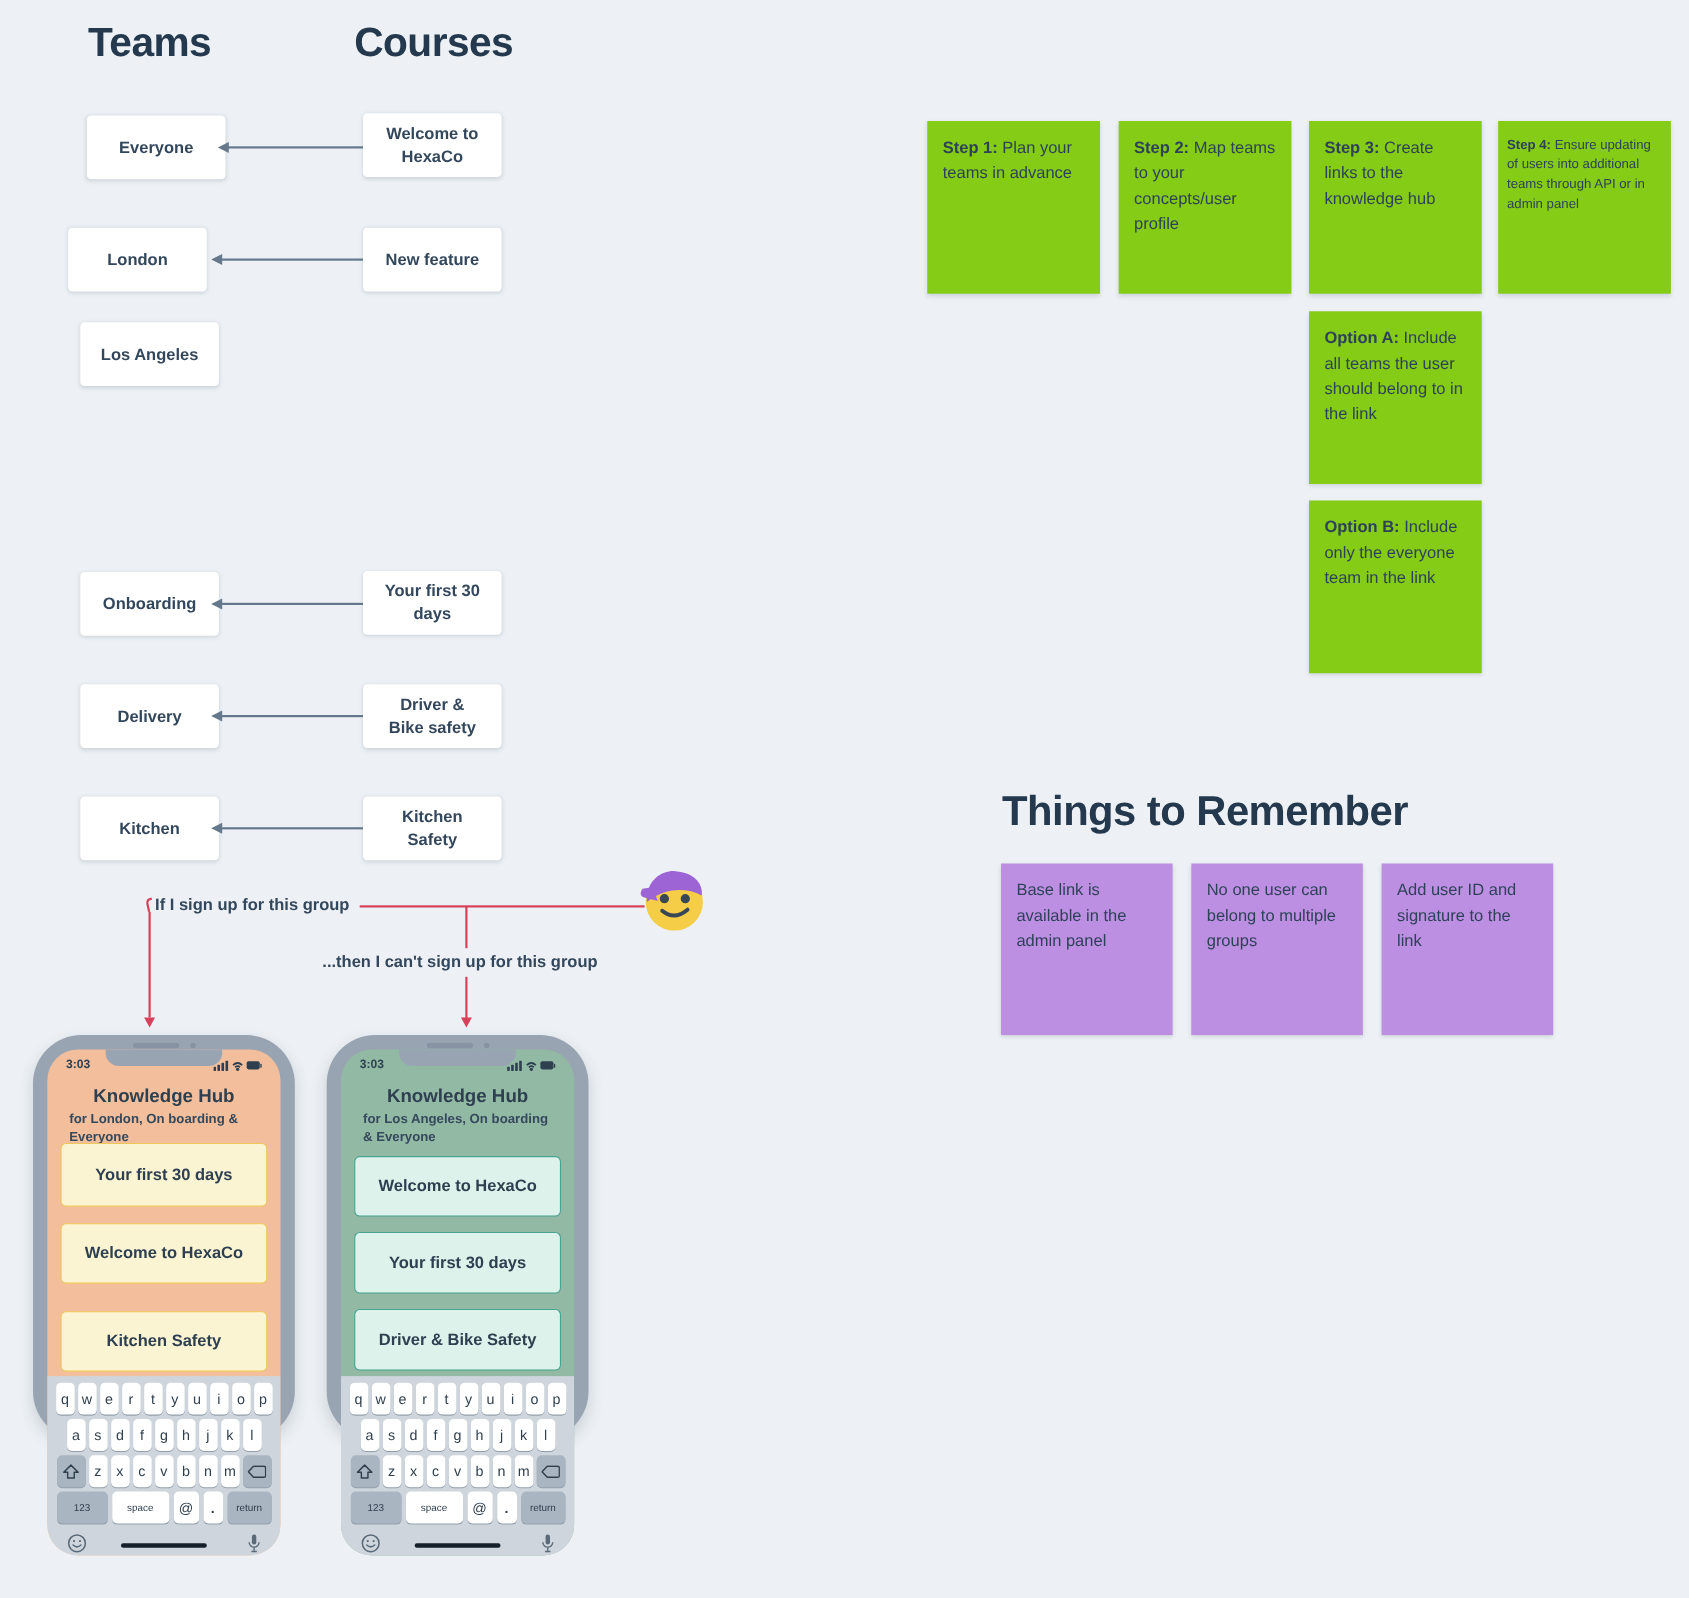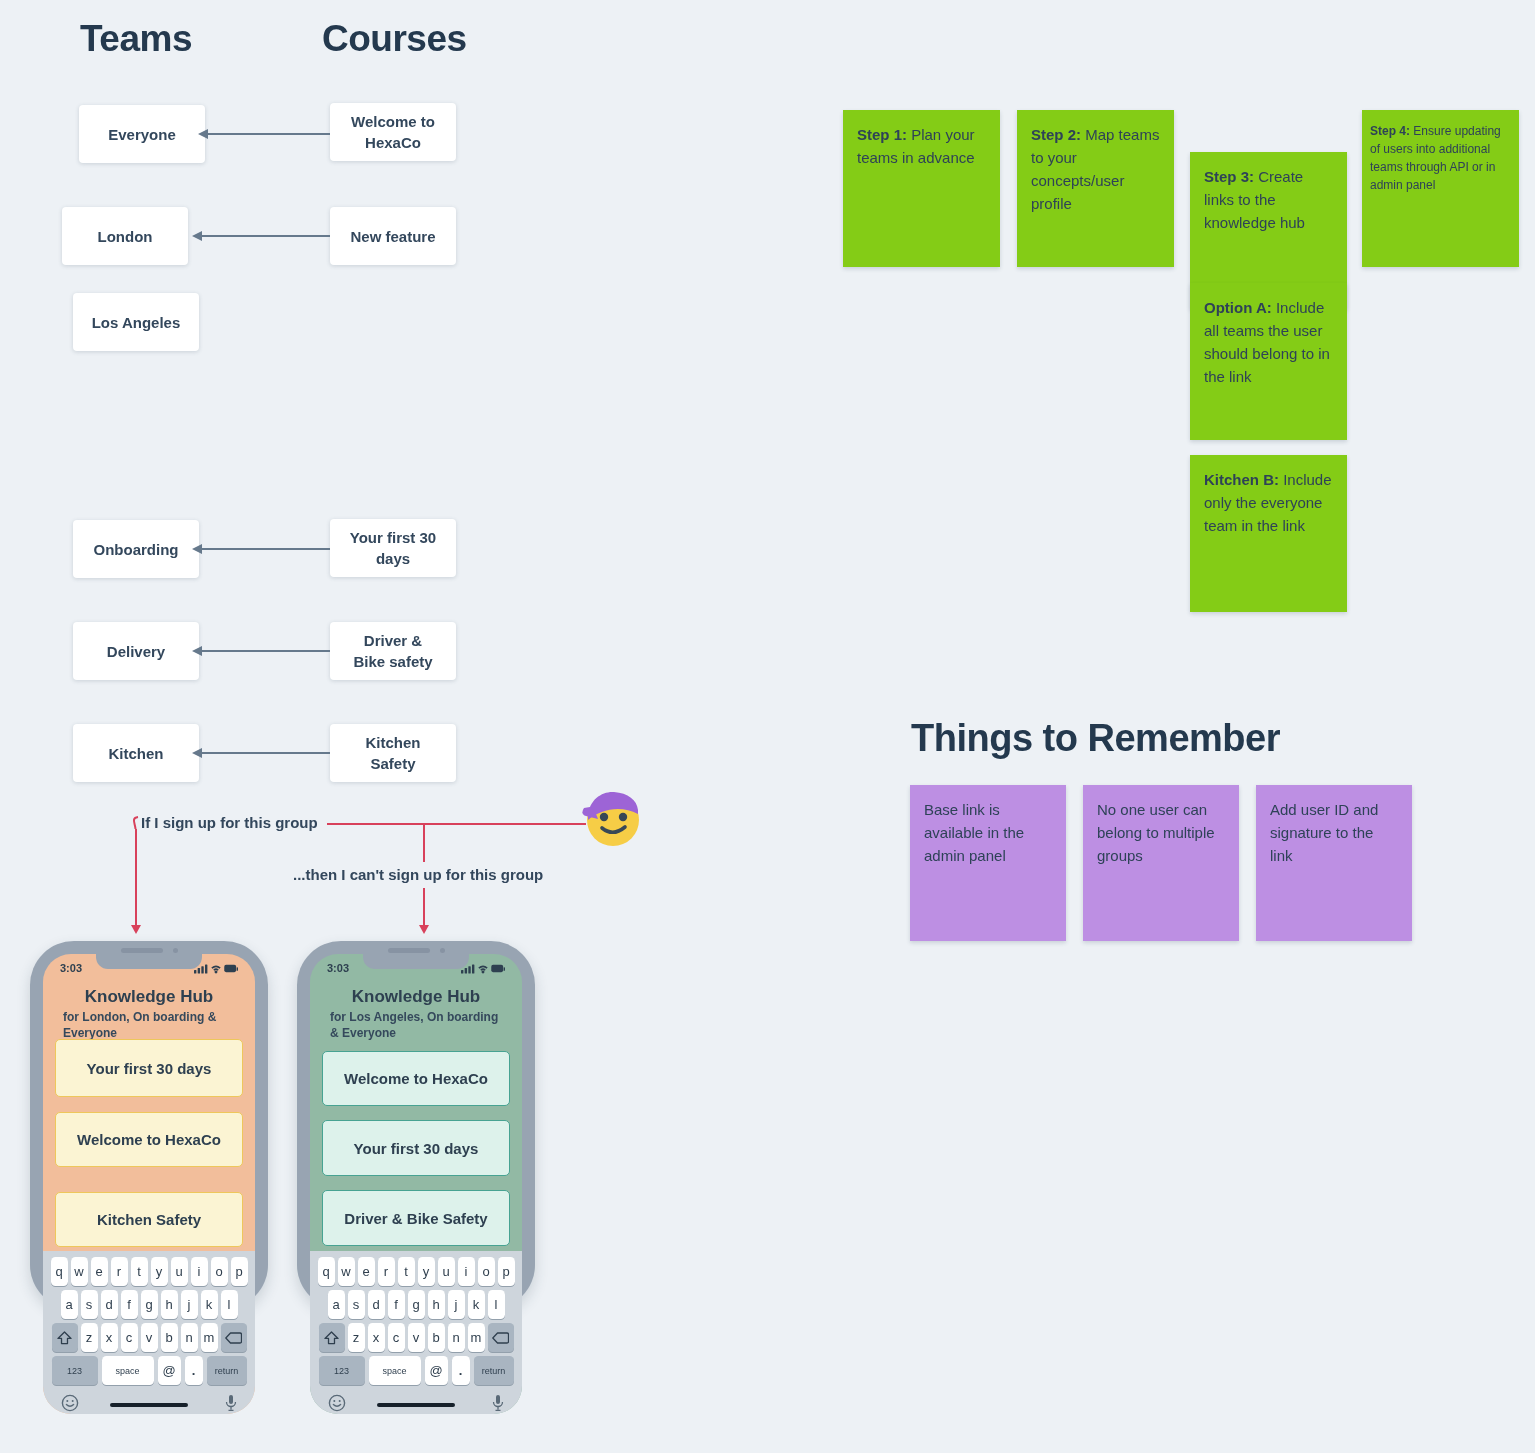--- a/index.html
+++ b/index.html
@@ -101,35 +101,35 @@
   <div class="garrow" style="left:201px;top:752px;width:129px;"></div>
 
   <div class="note pink" style="left:843px;top:110px;">
     <b>Step 1:</b>
     <span>Plan your teams in advance</span>
   </div>
   <div class="note pink" style="left:1017px;top:110px;">
     <b>Step 2:</b>
     <span>Map teams to your concepts/user profile</span>
   </div>
-  <div class="note pink" style="left:1190px;top:110px;margin-top:42px;">
+  <div class="note pink" style="left:1190px;top:110px;">
     <b>Step 3:</b>
     <span>Create links to the knowledge hub</span>
   </div>
   <div class="note pink small" style="left:1362px;top:110px;">
     <b>Step 4:</b>
     <span>Ensure updating of users into additional teams through API or in admin panel</span>
   </div>
 
   <div class="note pink" style="left:1190px;top:283px;">
     <b>Option A:</b>
     <span>Include all teams the user should belong to in the link</span>
   </div>
   <div class="note pink" style="left:1190px;top:455px;">
-    <b>Kitchen B:</b>
+    <b>Option B:</b>
     <span>Include only the everyone team in the link</span>
   </div>
 
   <div class="h1" style="left:911px;top:717px;font-size:38px;">Things to Remember</div>
   <div class="note purple" style="left:910px;top:785px;width:156px;height:156px;">Base link is available in the admin panel</div>
   <div class="note purple" style="left:1083px;top:785px;width:156px;height:156px;">No one user can belong to multiple groups</div>
   <div class="note purple" style="left:1256px;top:785px;width:156px;height:156px;">Add user ID and signature to the link</div>
 
   <div class="ann-label" style="left:141px;top:814px;">If I sign up for this group</div>
   <div class="ann-label" style="left:293px;top:866px;">...then I can't sign up for this group</div>

